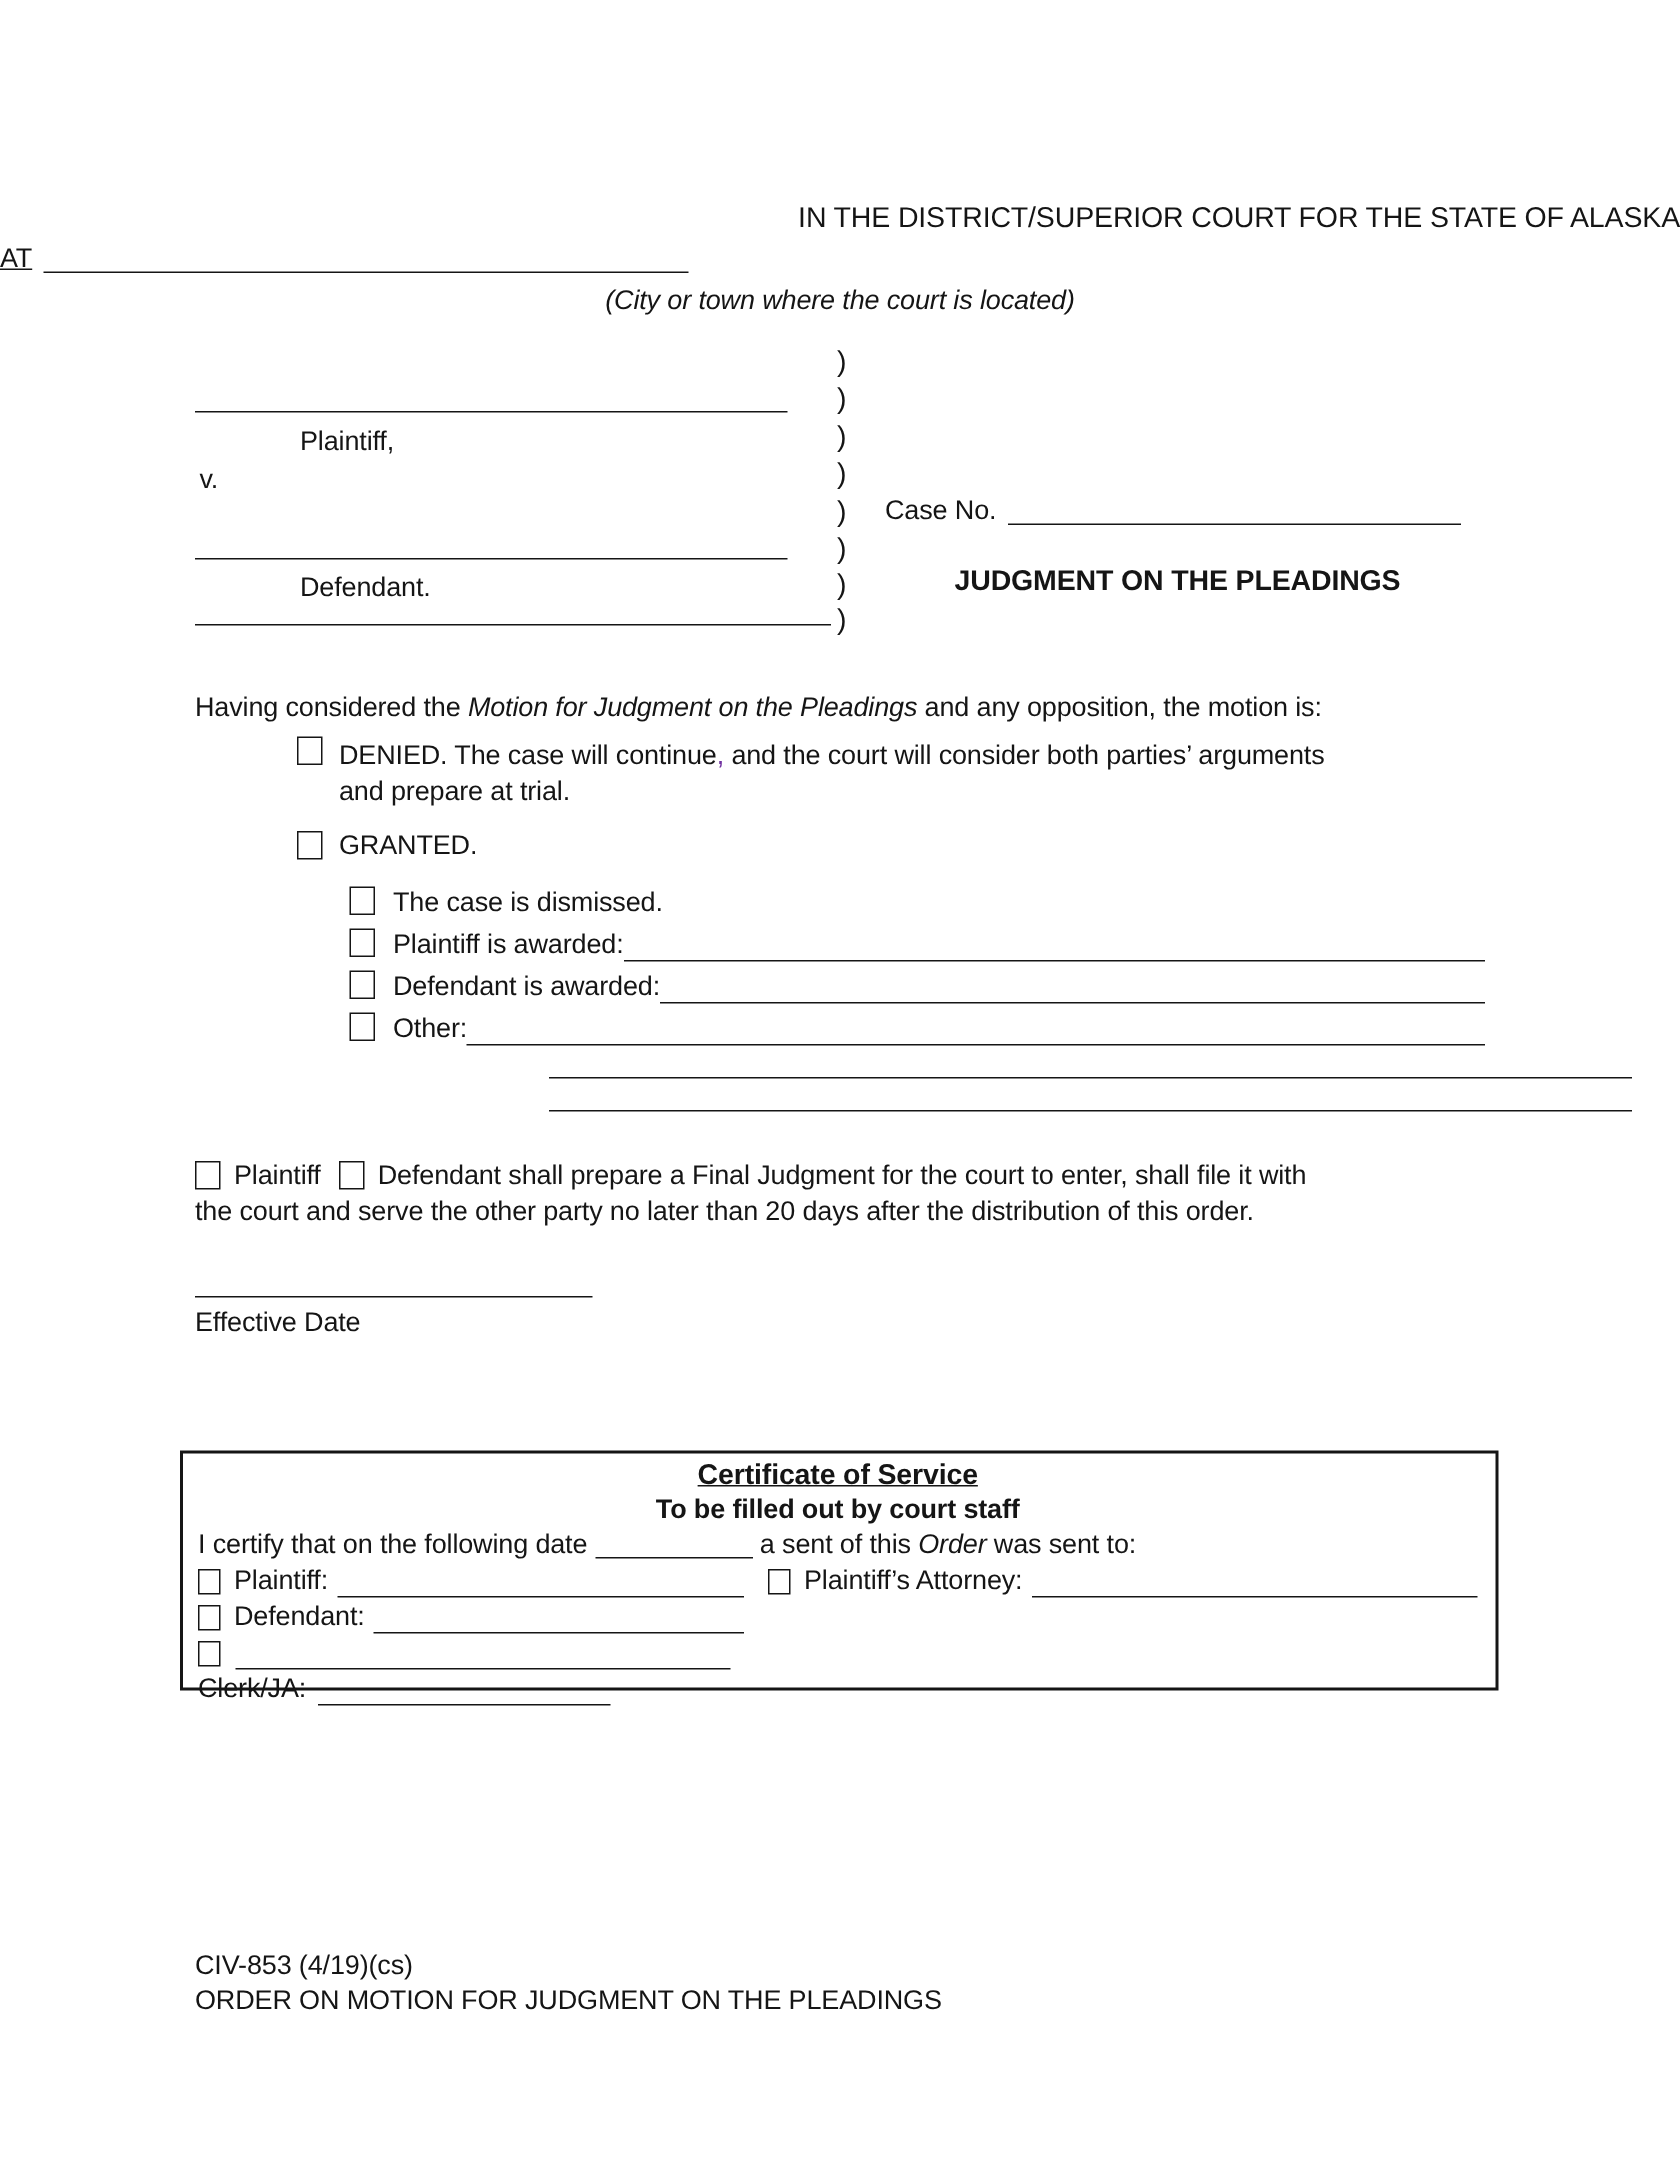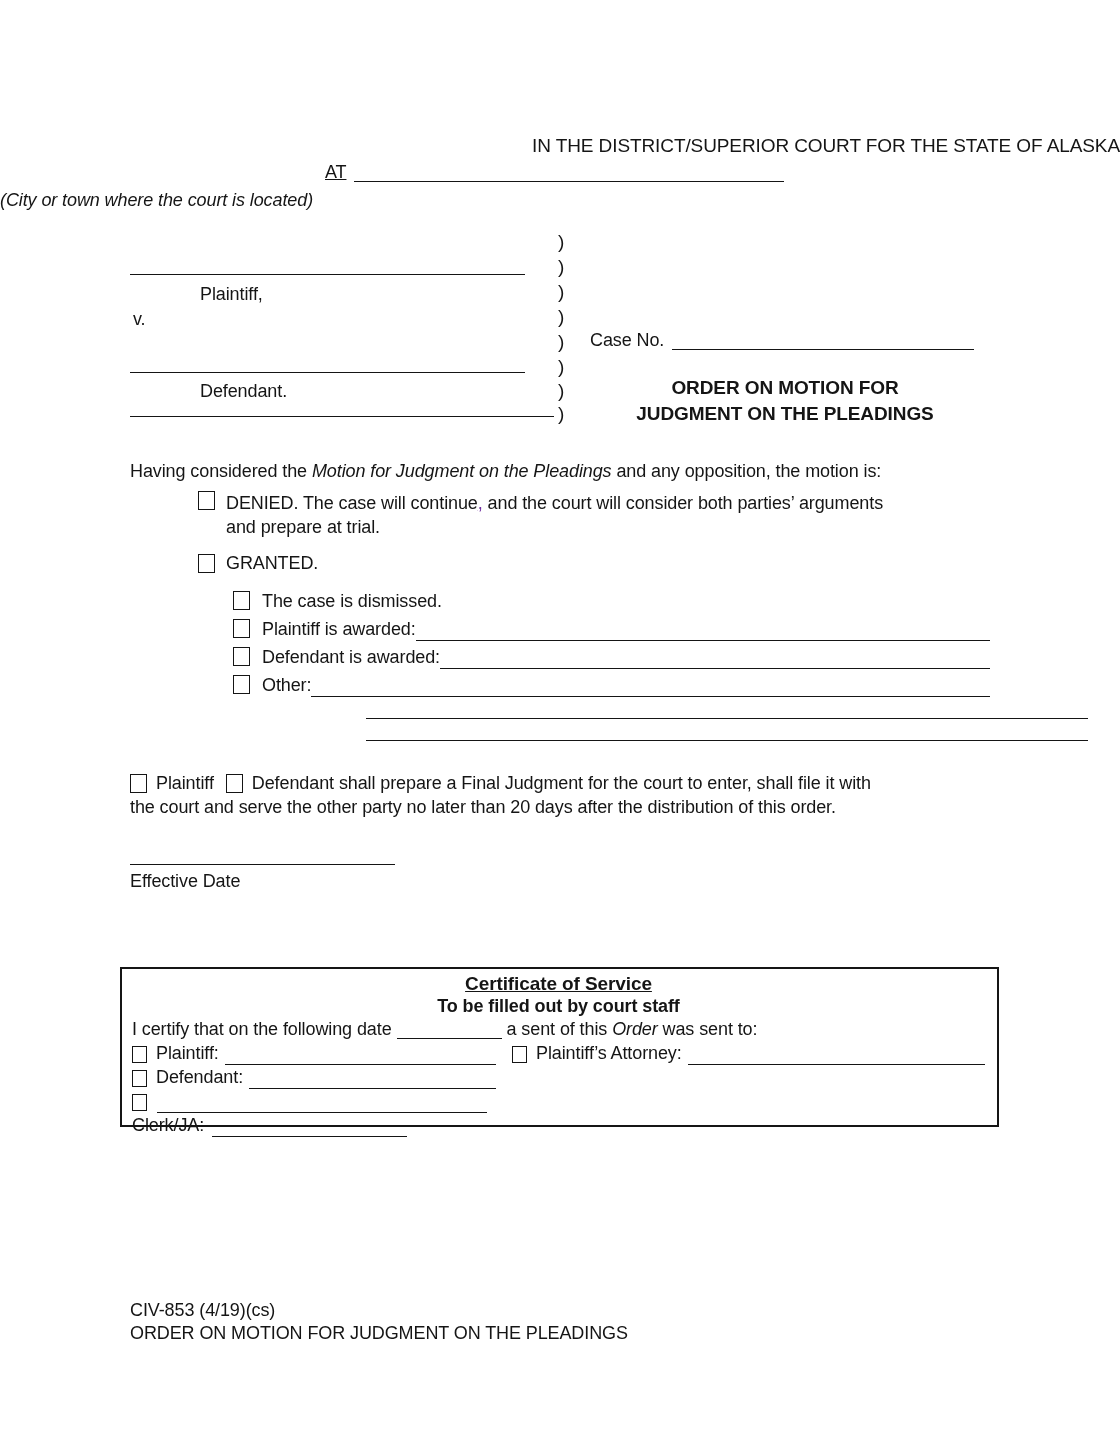--- a/index.html
+++ b/index.html
@@ -33,23 +33,23 @@
     border-bottom: 1.6px solid #151515;
     height: 20px;
     vertical-align: -4px;
   }
   .uline { border-bottom: 1.6px solid #151515; height: 0; }
   .abs { position: absolute; }
   .ital { font-style: italic; }
 
   
   .court-title { text-align: right; font-size: 19px; }
-  .at-line { padding-left: 325px; height: 28px; margin-top: 2px; text-decoration: underline; }
+  .at-line { height: 28px; margin-top: 2px; text-decoration: underline; }
   .at-line .blank { width: 430px; margin-left: 8px; }
-  .city-hint { font-style: italic; margin-top: 0px; }
+  .city-hint { text-align: center; font-style: italic; margin-top: 0px; }
 
   
   .caption { position: relative; height: 205px; margin-top: 18px; }
   .paren { position: absolute; left: 558px; font-size: 19px; }
   .caption-title { position: absolute; left: 575px; width: 420px; text-align: center;
                    font-weight: bold; font-size: 19px; line-height: 26px; }
 
   
   .intro { margin: 24px 130px 0 130px; white-space: nowrap; }
   .denied-row { display: flex; margin: 8px 0 0 198px; }
@@ -129,21 +129,20 @@
     <span class="abs" style="left:133px; top:77px">v.</span>
     <div class="abs uline" style="left:130px; top:142px; width:395px"></div>
     <span class="abs" style="left:200px; top:149px">Defendant.</span>
     <div class="abs uline" style="left:130px; top:186px; width:424px"></div>
 
     <div class="abs" style="left:590px; top:98px">
       <span>Case No.</span><span class="blank" style="width:302px; margin-left:8px"></span>
     </div>
 
     <div class="caption-title" style="top:145px">
-      <div>ORDER ON MOTION FOR</div>
       <div>JUDGMENT ON THE PLEADINGS</div>
     </div>
   </div>
 
   <div class="intro"><span>Having considered the </span><span class="ital">Motion for Judgment on the Pleadings</span><span> and any opposition, the motion is:</span></div>
 
   <div class="denied-row">
     <span class="cb"></span>
     <div class="denied-text"><span>DENIED. The case will continue</span><span class="edit-mark">,</span><span> and the court will consider both parties’ arguments</span><br><span>and prepare at trial.</span></div>
   </div>

